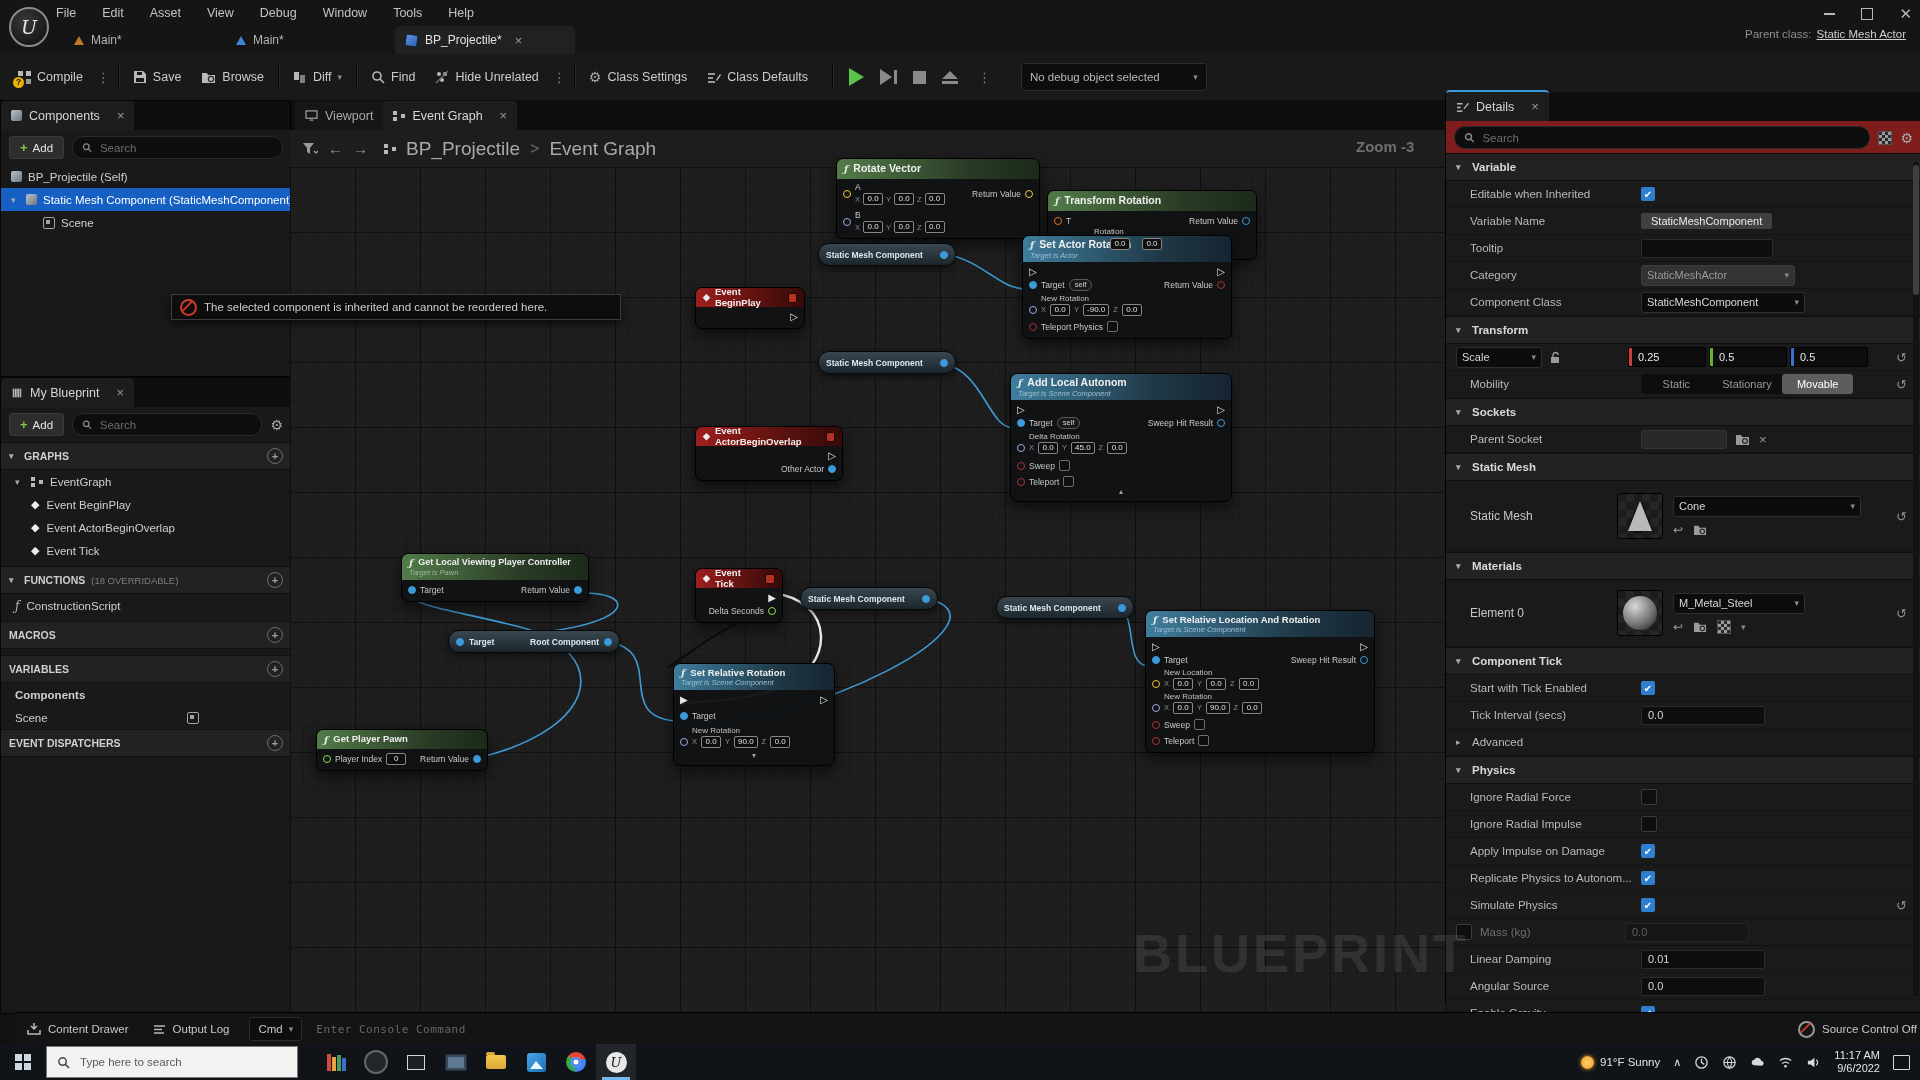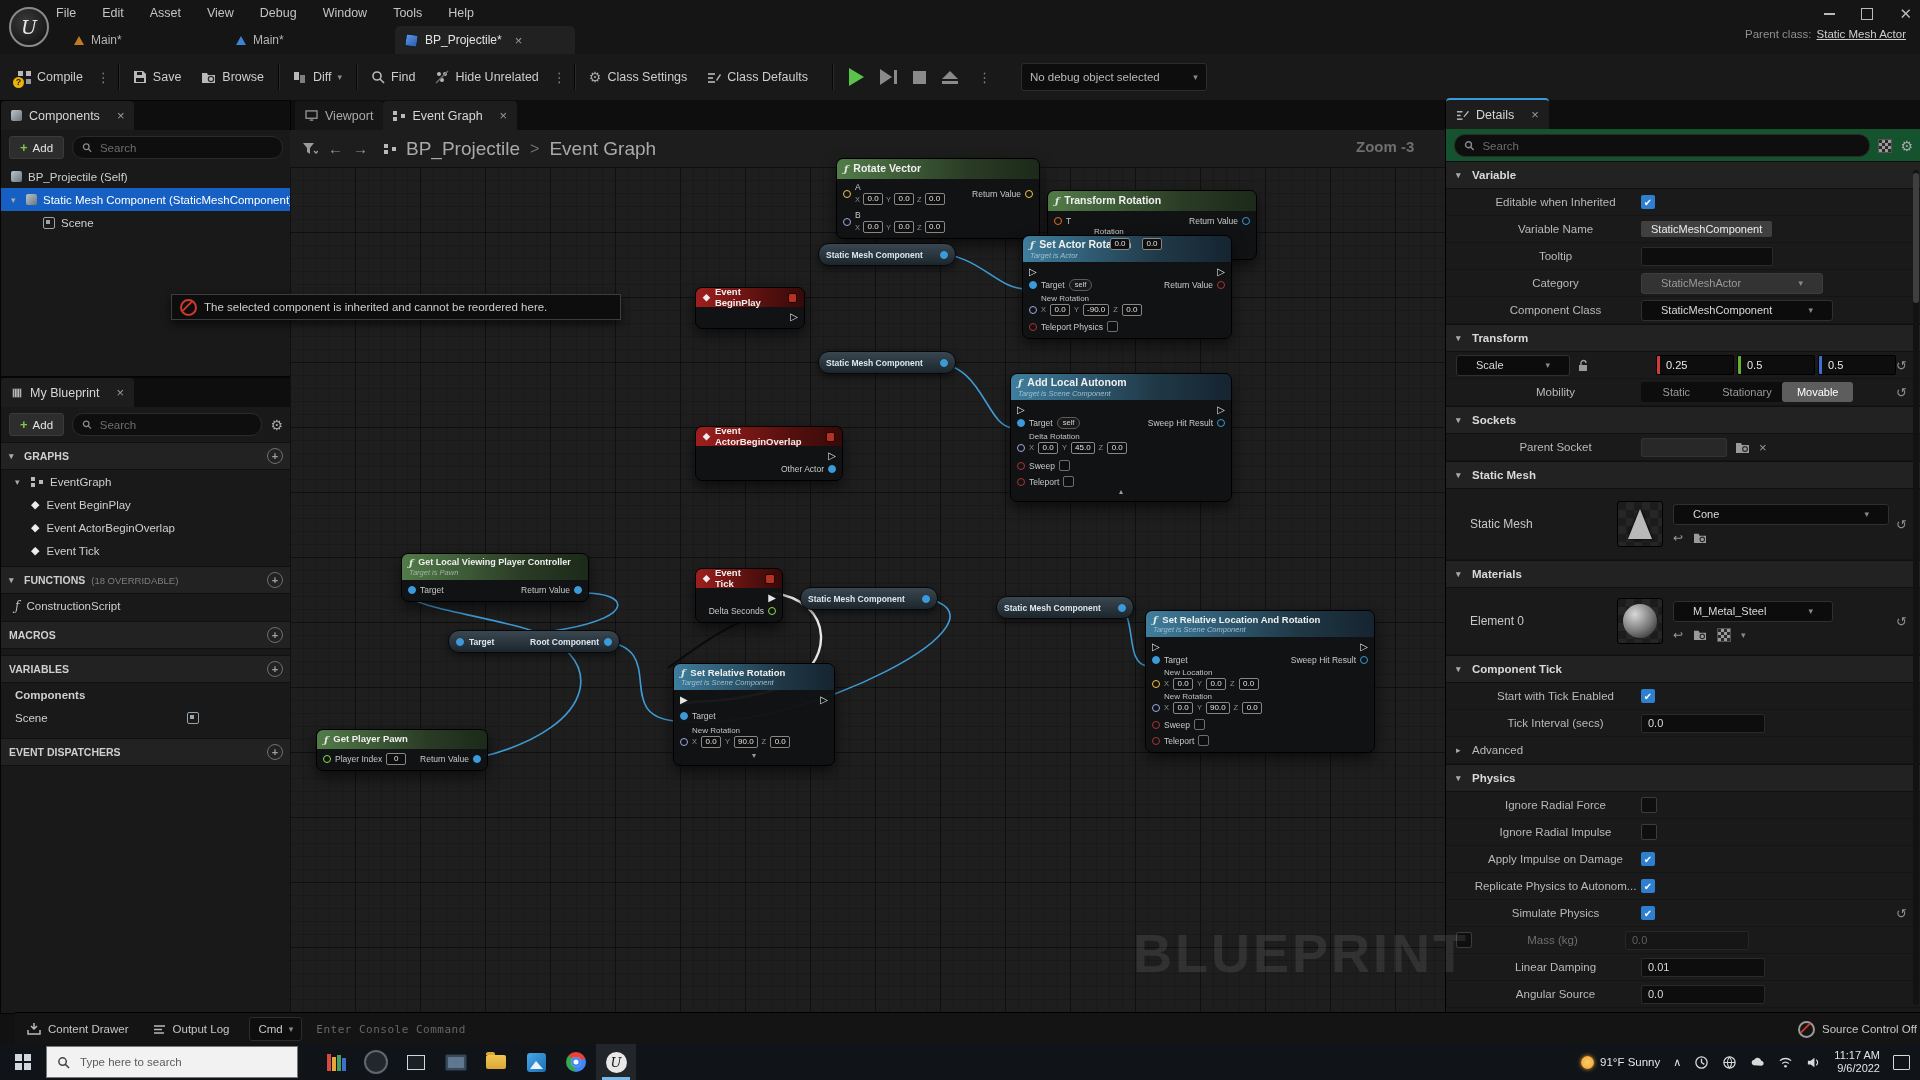--- a/index.html
+++ b/index.html
@@ -105,32 +105,32 @@
   .ncheck{width:9px;height:9px;background:#0e0e0e;border:1px solid #6e6e6e;border-radius:2px;flex:none;}
   .selftag{background:#191919;border:1px solid #5b5b5b;border-radius:6px;padding:0 5px;font-size:7.5px;color:#d2d2d2;line-height:10px;}
   .sublbl{font-size:8px;color:#c2c2c2;margin-left:12px;}
   .chev{text-align:center;color:#9c9c9c;font-size:8px;line-height:8px;}
   .pill{position:absolute;height:21px;display:flex;align-items:center;gap:5px;padding:0 7px;background:linear-gradient(180deg,#3a4750,#1c252c);border:1px solid #05080a;border-radius:11px;font-size:8.5px;font-weight:bold;color:#dbe7f0;z-index:7;box-shadow:0 3px 7px rgba(0,0,0,.5);}
   .floatbit{position:absolute;z-index:8;}
   .notif{left:171px;top:294px;width:432px;height:24px;background:#0d0d0d;border:1px solid #3d3d3d;display:flex;align-items:center;gap:7px;padding:0 8px;font-size:11.5px;color:#cdcdcd;z-index:50;box-shadow:0 4px 10px rgba(0,0,0,.6);}
   .noent{width:13px;height:13px;border:2px solid #cf382c;border-radius:50%;position:relative;flex:none;}
   .noent::after{content:"";position:absolute;left:-1px;top:4.5px;width:13px;height:2px;background:#cf382c;transform:rotate(-45deg);}
   
-  .details{left:1445px;top:100px;width:475px;height:912px;background:#14532d;border-left:1px solid #000;}
+  .details{left:1445px;top:92px;width:475px;height:912px;background:#7f1d1d;border-left:1px solid #000;}
   .dsearchrow{display:flex;align-items:center;gap:8px;padding:5px 8px 4px;}
   .dsec{display:flex;align-items:center;height:26px;background:#222;border-top:1px solid #0f0f0f;border-bottom:1px solid #0f0f0f;padding:0 10px;gap:7px;font-size:11.5px;font-weight:bold;color:#d9d9d9;}
   .drow{display:flex;align-items:center;height:26px;padding-left:24px;font-size:11.5px;color:#b9b9b9;border-bottom:1px solid #141414;background:#1a1a1a;}
-  .drow .lbl{width:171px;flex:none;white-space:nowrap;overflow:hidden;text-align:center;}
+  .drow .lbl{width:171px;flex:none;white-space:nowrap;overflow:hidden;}
   .dbig{display:flex;padding-left:24px;border-bottom:1px solid #141414;background:#1a1a1a;align-items:center;}
   .cb{width:14px;height:14px;border-radius:2px;flex:none;display:flex;align-items:center;justify-content:center;font-size:10px;color:#fff;}
   .cb.on{background:#2f7fd0;}
   .cb.off{background:#0f0f0f;border:1px solid #3c3c3c;}
   .graychip{background:#404040;border-radius:2px;padding:2px 10px;color:#ececec;font-size:11px;}
   .dinput{height:17px;background:#0d0d0d;border:1px solid #2a2a2a;border-radius:2px;color:#d8d8d8;font-size:11px;display:flex;align-items:center;padding:0 6px;}
-  .ddrop{height:19px;border-radius:3px;display:flex;align-items:center;justify-content:space-between;padding:0 19px;font-size:11px;}
+  .ddrop{height:19px;border-radius:3px;display:flex;align-items:center;justify-content:space-between;padding:0 5px;font-size:11px;}
   .ddrop.gray{background:#333;color:#9a9a9a;border:1px solid #3d3d3d;}
   .ddrop.dark{background:#0c0c0c;color:#d8d8d8;border:1px solid #2f2f2f;}
   .scalein{width:76px;height:18px;background:#0d0d0d;border:1px solid #000;display:flex;align-items:center;color:#e8e8e8;font-size:11px;border-radius:2px;overflow:hidden;}
   .scalein i{width:3px;height:100%;flex:none;margin-right:6px;}
   .segwrap{width:212px;height:20px;background:#0d0d0d;border-radius:3px;display:flex;font-size:11px;color:#9a9a9a;}
   .segwrap span{flex:1;display:flex;align-items:center;justify-content:center;}
   .segwrap .selseg{background:#5d5d5d;color:#fff;border-radius:3px;}
   .reset{margin-left:auto;margin-right:14px;color:#8d8d8d;font-size:13px;}
   .thumb{width:44px;height:44px;border:1px solid #000;border-radius:3px;background:repeating-conic-gradient(#262626 0 25%,#1c1c1c 0 50%) 0 0/16px 16px;position:relative;flex:none;}
   .cone{position:absolute;left:10px;top:7px;width:0;height:0;border-left:12px solid transparent;border-right:12px solid transparent;border-bottom:30px solid #b9b9b9;filter:drop-shadow(0 0 2px #000);}
@@ -410,21 +410,21 @@
       <span>VARIABLES</span>
       <span class="pluscirc">+</span>
     </div>
     <div class="bprow" style="font-weight:bold;">
       <span>Components</span>
     </div>
     <div class="bprow" style="justify-content:space-between;padding-right:92px;">
       <span>Scene</span>
       <span class="sceneic"></span>
     </div>
-    <div class="sechdr" style="margin-top:9px;">
+    <div class="sechdr" style="margin-top:0;">
       <span>EVENT DISPATCHERS</span>
       <span class="pluscirc">+</span>
     </div>
   </div>
 
   <div class="abs gtabbar">
     <div class="ptab" style="background:#161616;color:#a9a9a9;margin-left:4px;">
       <svg class="i" width="13" height="11" viewBox="0 0 14 12">
           <rect x="1" y="1" width="12" height="8" fill="none" stroke="#9a9a9a" stroke-width="1.4"></rect>
           <line x1="5" y1="11" x2="9" y2="11" stroke="#9a9a9a" stroke-width="1.4"></line>

